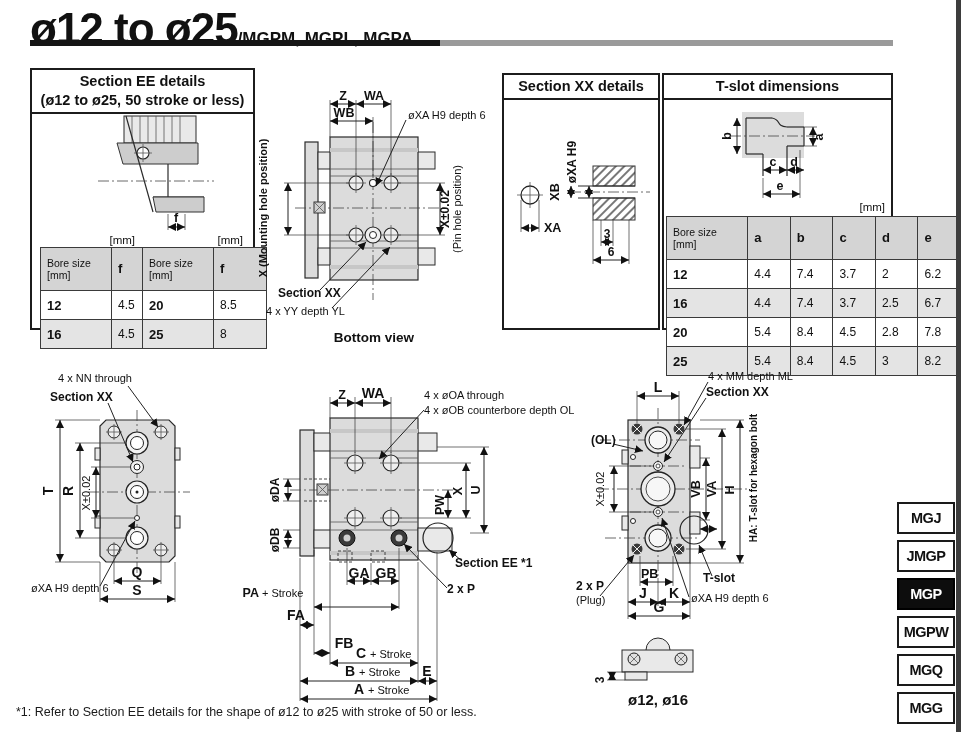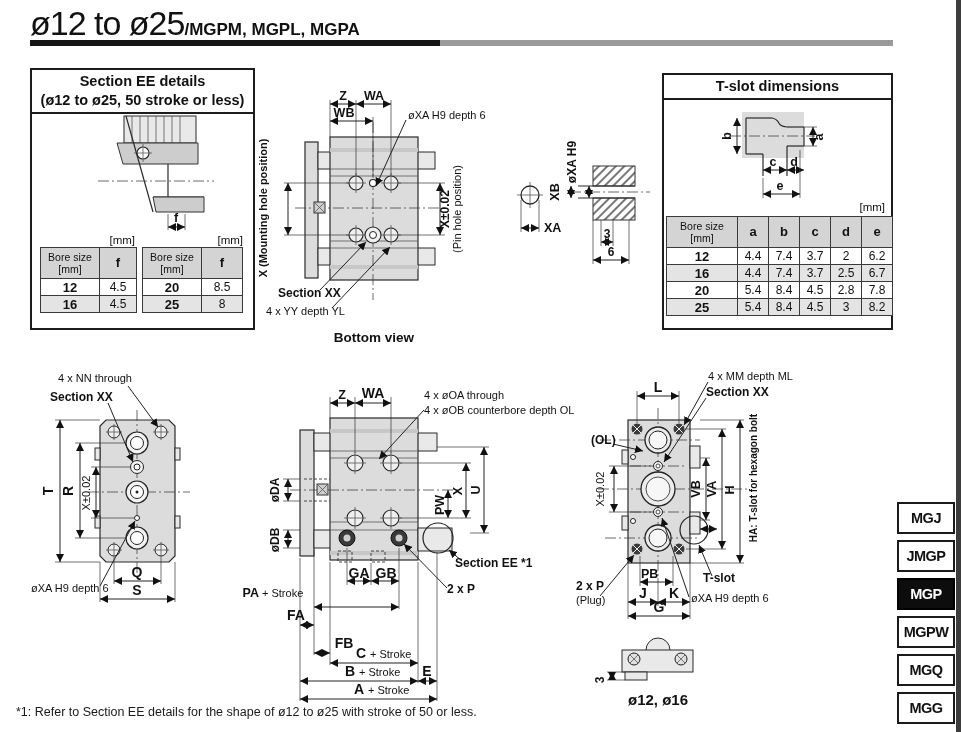--- a/index.html
+++ b/index.html
@@ -1,30 +1,30 @@
 <!DOCTYPE html>
 <html><head>
 <meta charset="utf-8">
 <style>
   html,body{margin:0;padding:0;background:#fff;}
   .page{position:relative;width:961px;height:732px;background:#fff;overflow:hidden;
         font-family:"Liberation Sans",sans-serif;color:#111;}
   
   .title{position:absolute;left:30px;top:4px;white-space:nowrap;}
-  .title .t1{font-size:34px;font-weight:normal;letter-spacing:-1px;}
+  .title .t1{font-size:44px;font-weight:bold;letter-spacing:-1px;}
   .title .t2{font-size:17px;font-weight:bold;}
   .rule-black{position:absolute;left:30px;top:40px;width:410px;height:6px;background:#151515;}
   .rule-gray{position:absolute;left:440px;top:40px;width:453px;height:6px;background:#9a9a9a;}
   
   .box{position:absolute;border:2.5px solid #1c1c1c;background:#fff;box-sizing:border-box;}
   .box-title{font-weight:bold;text-align:center;border-bottom:2.5px solid #1c1c1c;
              font-size:14.5px;line-height:1.3;padding:2px 0;}
   
   table.mt{border-collapse:collapse;position:absolute;background:#fff;}
-  table.mt th,table.mt td{border:1.2px solid #3a3a3a;text-align:center;padding:0;}
+  table.mt th,table.mt td{border:1.2px solid #3a3a3a;text-align:left;padding:6px;}
   table.mt th{background:#d4d4d4;font-weight:normal;font-size:10.5px;line-height:1.15;}
   table.mt th.colh{font-weight:bold;font-size:13px;}
   table.mt td{font-size:12px;height:16px;}
   table.mt td.bore{font-weight:bold;font-size:13px;}
   tr.alt td{background:#e4e4e4;}
   .mm{position:absolute;font-size:11.5px;text-align:right;}
   
   svg{position:absolute;overflow:visible;}
   .ln{stroke:#2a2a2a;stroke-width:1.2;fill:none;}
   .th{stroke:#555;stroke-width:0.8;fill:none;}
@@ -212,20 +212,23 @@
     <text x="344" y="117" text-anchor="middle" class="d">WB</text>
     <text x="408" y="119" class="s">øXA H9 depth 6</text>
     <text x="267" y="208" text-anchor="middle" transform="rotate(-90 267 208)" class="s" style="font-weight:bold">X (Mounting hole position)</text>
     <text x="449" y="209" text-anchor="middle" transform="rotate(-90 449 209)" class="sb">X±0.02</text>
     <text x="461" y="209" text-anchor="middle" transform="rotate(-90 461 209)" class="s">(Pin hole position)</text>
     <text x="278" y="297" class="sb">Section XX</text>
     <text x="266" y="315" class="s">4 x YY depth YL</text>
     <text x="374" y="342" text-anchor="middle" class="cap">Bottom view</text>
   </svg>
 
+  <div class="box" style="left:502px;top:73px;width:158px;height:257px;">
+    <div class="box-title">Section XX details</div>
+  </div>
   <svg style="left:502px;top:98px;" width="158" height="230" viewBox="502 98 158 230">
     <g>
       <circle cx="530" cy="195" r="9" fill="#fff" stroke="#222" stroke-width="1.3"></circle>
       <line x1="517" y1="195" x2="543" y2="195" class="th"></line>
       <line x1="530" y1="182" x2="530" y2="208" class="th"></line>
       <rect x="593" y="166" width="42" height="20" fill="url(#hat)" stroke="#333" stroke-width="1"></rect>
       <rect x="593" y="198" width="42" height="22" fill="url(#hat)" stroke="#333" stroke-width="1"></rect>
       <line x1="578" y1="186" x2="635" y2="186" class="ln"></line>
       <line x1="578" y1="198" x2="635" y2="198" class="ln"></line>
       <line x1="570" y1="192" x2="650" y2="192" class="cl"></line>

